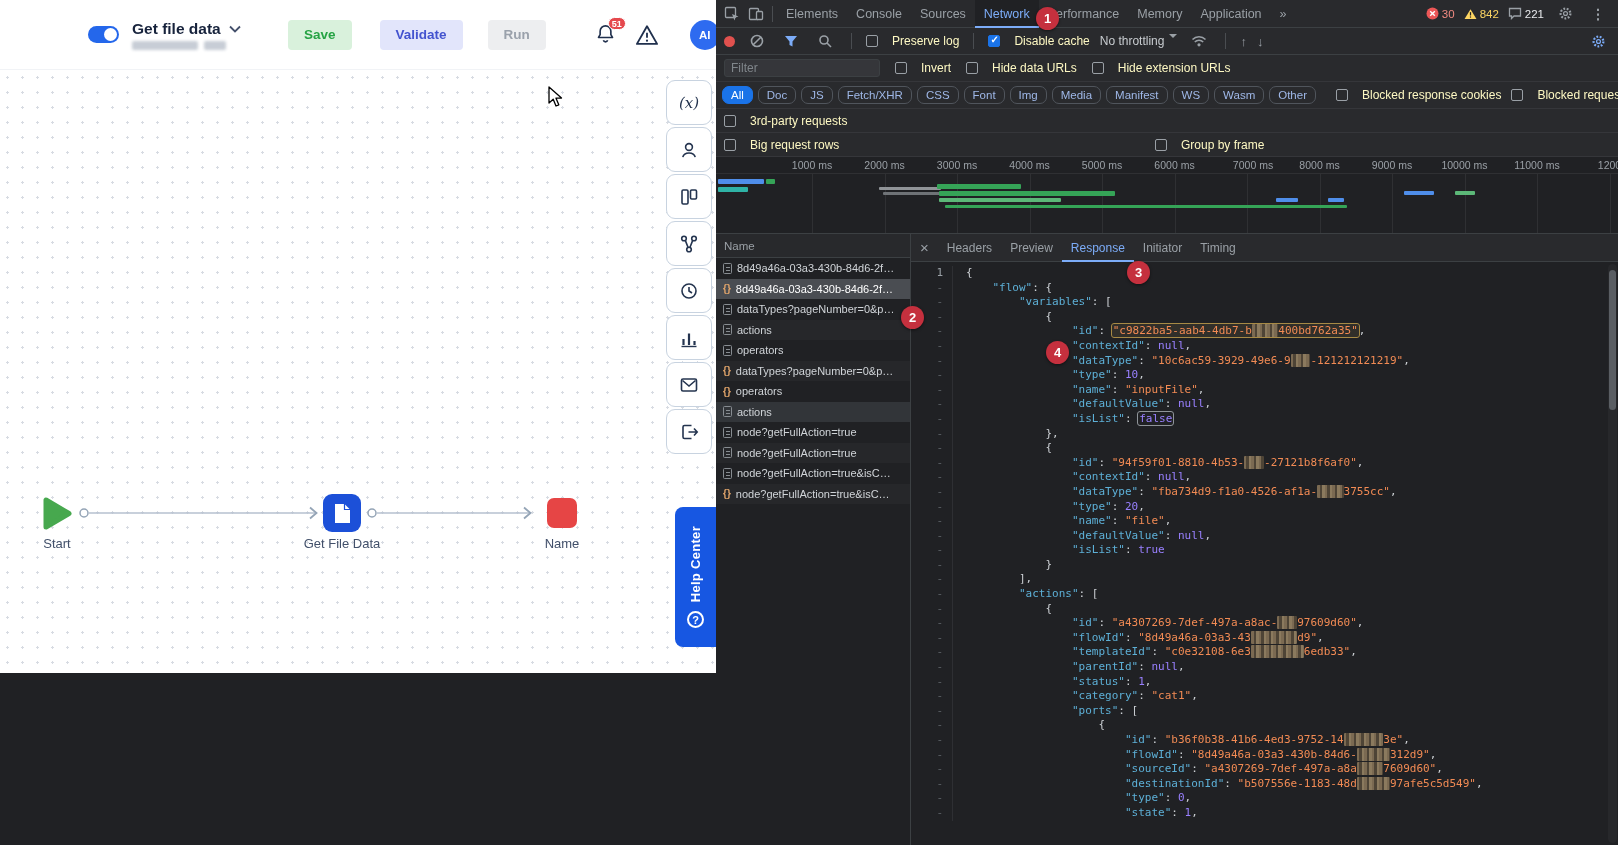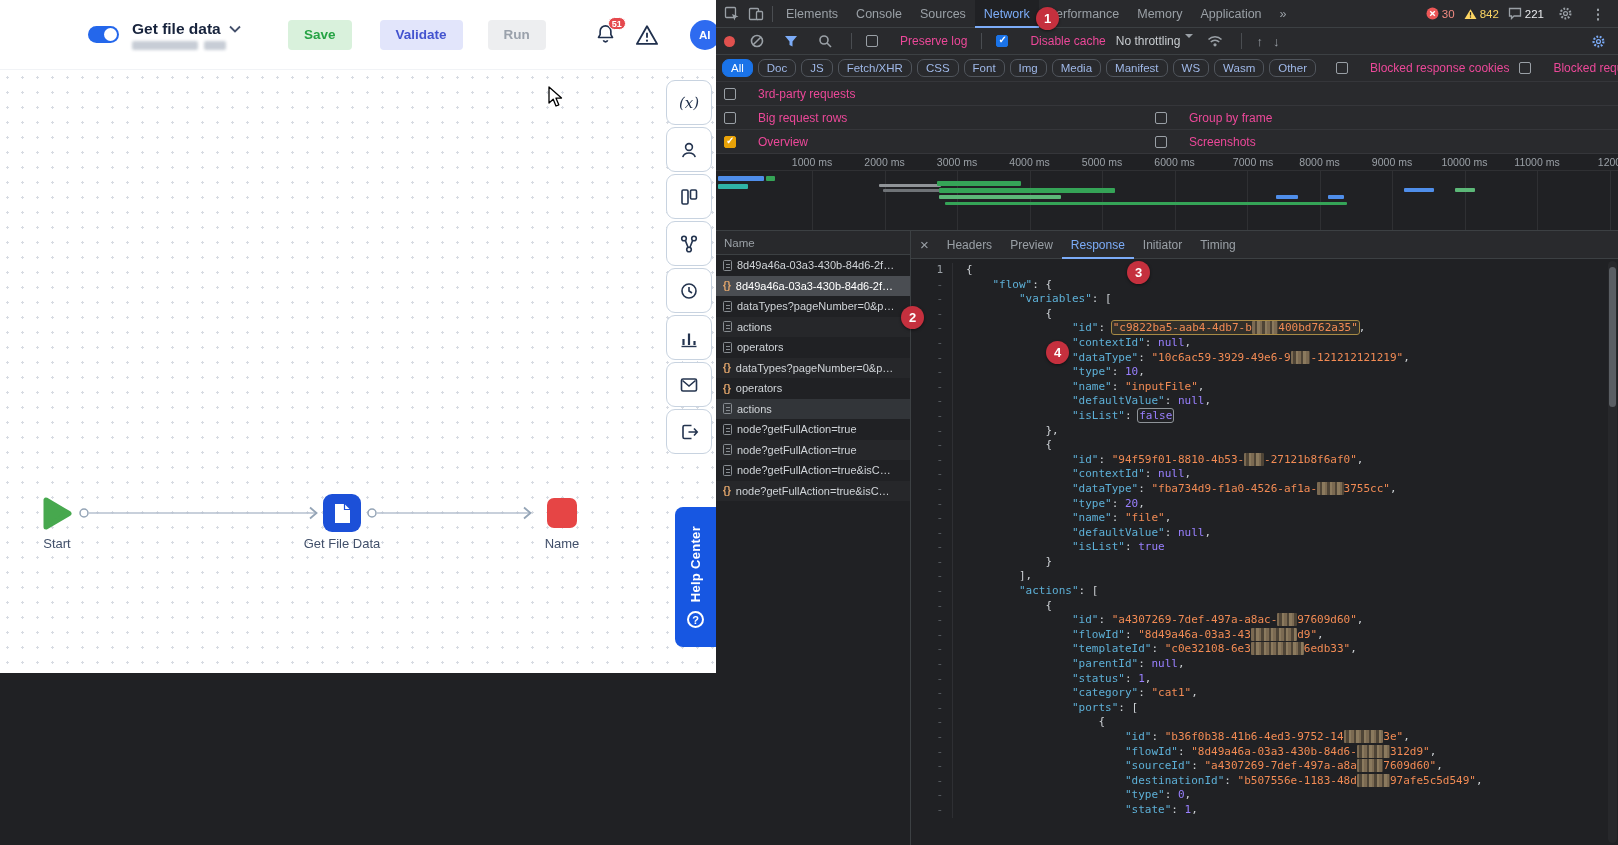--- a/index.html
+++ b/index.html
@@ -49,21 +49,21 @@
   .dt-tabs{display:flex;align-items:center;height:28px}
   .dt-tab{padding:0 9px;height:28px;line-height:28px;color:#9aa0a6;font-size:12.5px;cursor:pointer;white-space:nowrap}
   .dt-tab.active{color:#7cacf8;box-shadow:inset 0 -2px 0 #7cacf8;background:#202124}
   .dt-status{margin-left:auto;display:flex;align-items:center;gap:9px;padding-right:4px}
   .st{display:flex;align-items:center;gap:3px;cursor:pointer}
   .st b{font-weight:400;font-size:11.5px}
   .st.err b{color:#f28b82}.st.warn b{color:#fdd663}.st.msg b{color:#e8eaed}
   .kebab{color:#9aa0a6;font-size:14px;font-weight:700}
   .dt-toolbar2{height:27px;flex:none;display:flex;align-items:center;gap:10px;padding:0 8px;background:#292a2d;border-bottom:1px solid #3c4043}
   .rec{width:11px;height:11px;border-radius:50%;background:#e0514e;flex:none;cursor:pointer}
-  .dt-check{display:flex;align-items:center;gap:22px;cursor:pointer;white-space:nowrap;color:#ec4899}
+  .dt-check{display:flex;align-items:center;gap:14px;cursor:pointer;white-space:nowrap;color:#fef9c3}
   .cb{width:12px;height:12px;border:1px solid #9aa0a6;border-radius:2px;display:inline-block;position:relative;flex:none;background:transparent}
   .cb.checked{background:#1a73e8;border-color:#1a73e8}
   .cb.checked.orange{background:#e8a208;border-color:#e8a208}
   .cb.checked::after{content:"✓";position:absolute;left:1px;top:-2px;color:#fff;font-size:10px;font-weight:700}
   .throttle{display:flex;align-items:flex-start;gap:5px;color:#c8ccd0;cursor:pointer;white-space:nowrap}
   .caret{width:0;height:0;border-left:4px solid transparent;border-right:4px solid transparent;border-top:4.5px solid #9aa0a6;display:inline-block}
   .uarr{color:#9aa0a6;font-size:13px;cursor:pointer}
   .sp{flex:1}
   .dt-filterrow{height:27px;flex:none;display:flex;align-items:center;gap:15px;padding:0 8px;background:#292a2d;border-bottom:1px solid #35363a}
   .filter-input{width:156px;height:18px;background:#35363a;border:1px solid #3c4043;border-radius:3px;color:#bdc1c6;font-size:12px;padding:0 6px;font-family:"Liberation Sans",sans-serif;outline:none}
@@ -338,20 +338,35 @@
       <span class="uarr">↓</span>
       <span class="sp"></span>
       <span class="dt-ico">
           <svg width="15" height="15" viewBox="0 0 20 20">
             <circle cx="10" cy="10" r="6.5" fill="none" stroke="#7cacf8" stroke-width="3" stroke-dasharray="2.4 2.1"></circle>
             <circle cx="10" cy="10" r="2.6" fill="none" stroke="#7cacf8" stroke-width="1.6"></circle>
           </svg>
         </span>
     </div>
 
+    <div class="dt-filterrow">
+      <input class="filter-input" placeholder="Filter" style="">
+      <label class="dt-check">
+          <span class="cb"></span>
+          <span>Invert</span>
+        </label>
+      <label class="dt-check">
+          <span class="cb"></span>
+          <span>Hide data URLs</span>
+        </label>
+      <label class="dt-check">
+          <span class="cb"></span>
+          <span>Hide extension URLs</span>
+        </label>
+    </div>
 
     <div class="dt-chiprow">
       <div class="chips">
           <span class="chip selected">All</span>
           <span class="chip">Doc</span>
           <span class="chip">JS</span>
           <span class="chip">Fetch/XHR</span>
           <span class="chip">CSS</span>
           <span class="chip">Font</span>
           <span class="chip">Img</span>
@@ -385,32 +400,20 @@
           <span>Big request rows</span>
         </label>
       <span class="col2">
           <label class="dt-check">
             <span class="cb"></span>
             <span>Group by frame</span>
           </label>
         </span>
     </div>
 
-    <div class="dt-row">
-      <label class="dt-check">
-          <span class="cb checked orange"></span>
-          <span>Overview</span>
-        </label>
-      <span class="col2">
-          <label class="dt-check">
-            <span class="cb"></span>
-            <span>Screenshots</span>
-          </label>
-        </span>
-    </div>
 
     <div class="dt-timeline">
         <div class="tl-rule"></div>
         <div class="tl-grid" style="left: 96px;"></div>
         <div class="tl-label" style="left: 66px;">1000 ms</div>
         <div class="tl-grid" style="left: 168.5px;"></div>
         <div class="tl-label" style="left: 138.5px;">2000 ms</div>
         <div class="tl-grid" style="left: 241px;"></div>
         <div class="tl-label" style="left: 211px;">3000 ms</div>
         <div class="tl-grid" style="left: 313.5px;"></div>

